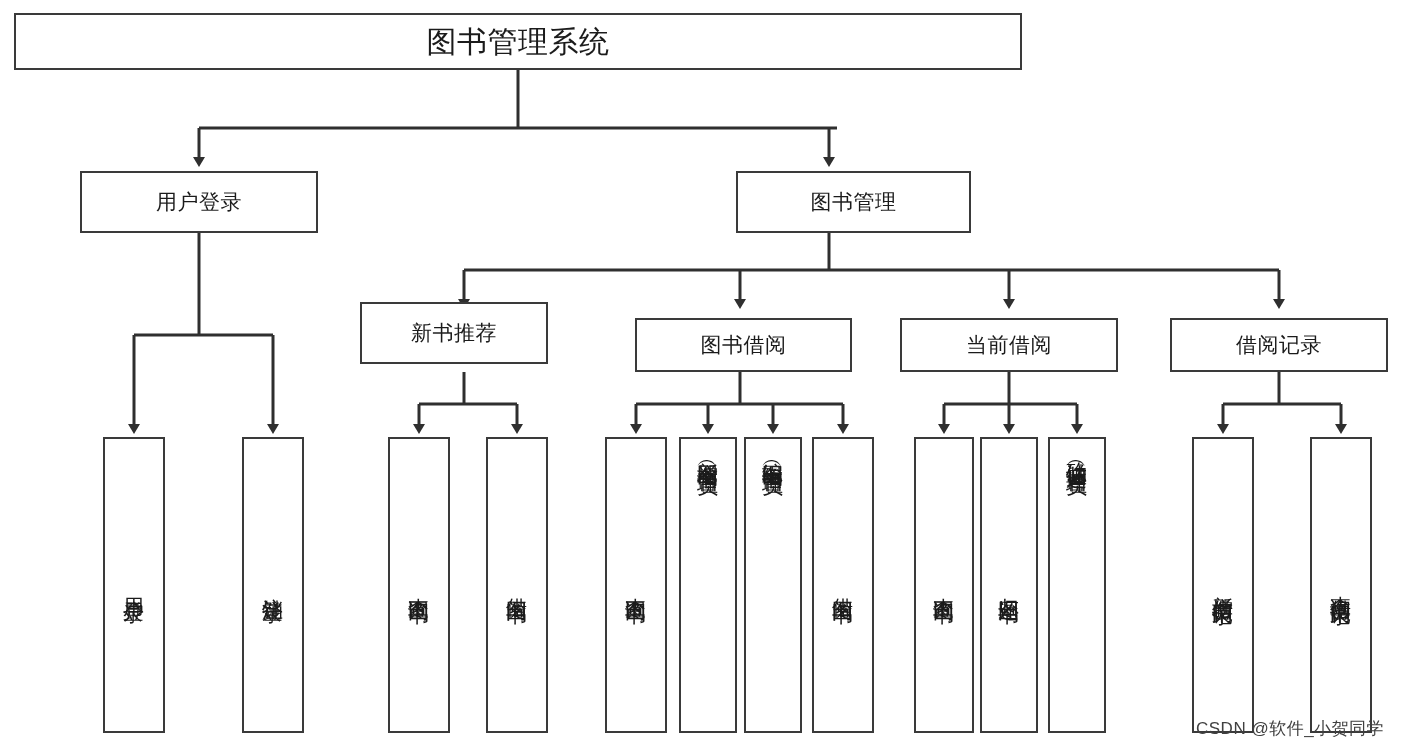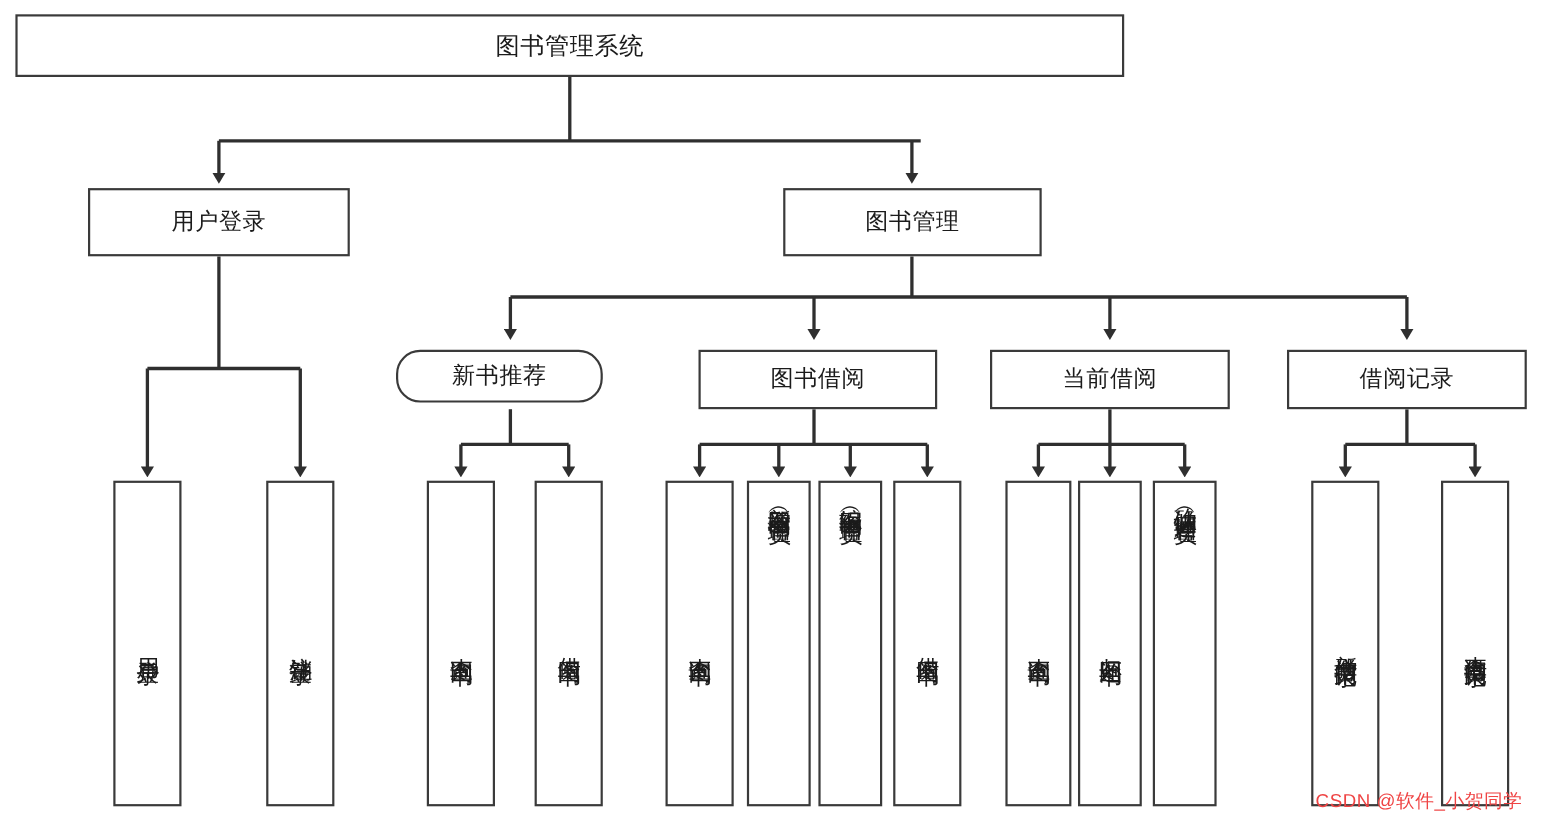--- a/index.html
+++ b/index.html
@@ -46,40 +46,40 @@
     white-space: nowrap;
   }
   .node.vert .label {
     writing-mode: vertical-rl;
     text-orientation: upright;
     letter-spacing: 2px;
     line-height: 1.0;
     white-space: nowrap;
   }
   .node.root {
-    font-size: 22px;
+    font-size: 30px;
   }
   .node.lvl1 {
     font-size: 21px;
   }
   .node.lvl2 {
     font-size: 21px;
   }
   .node.leaf {
     font-size: 21px;
     align-items: flex-start;
     padding-top: 6px;
   }
   .node.leaf.center {
     align-items: center;
     padding-top: 0;
   }
   .watermark {
     position: absolute;
-    color: #ef4444;
+    color: #404040;
     font-size: 17px;
     white-space: nowrap;
     letter-spacing: 0.5px;
   }
 </style>
 </head>
 <body>
 
 <div id="canvas">
 
@@ -133,25 +133,25 @@
     </g>
   </svg>
 
   <div class="node root horiz" style="left:14px; top:13px; width:1008px; height:57px;">
     <span class="label">图书管理系统</span>
   </div>
 
   <div class="node lvl1 horiz" style="left:80px; top:171px; width:238px; height:62px;">
     <span class="label">用户登录</span>
   </div>
-  <div class="node lvl1 horiz" style="left:712px; top:171px; width:235px; height:62px;">
+  <div class="node lvl1 horiz" style="left:736px; top:171px; width:235px; height:62px;">
     <span class="label">图书管理</span>
   </div>
 
-  <div class="node lvl2 horiz" style="left:360px; top:318px; width:188px; height:48px;border-radius:22px;">
+  <div class="node lvl2 horiz" style="left:360px; top:302px; width:188px; height:62px;">
     <span class="label">新书推荐</span>
   </div>
   <div class="node lvl2 horiz" style="left:635px; top:318px; width:217px; height:54px;">
     <span class="label">图书借阅</span>
   </div>
   <div class="node lvl2 horiz" style="left:1170px; top:318px; width:218px; height:54px;">
     <span class="label">借阅记录</span>
   </div>
   <div class="node lvl2 horiz" style="left:900px; top:318px; width:218px; height:54px;">
     <span class="label">当前借阅</span>

